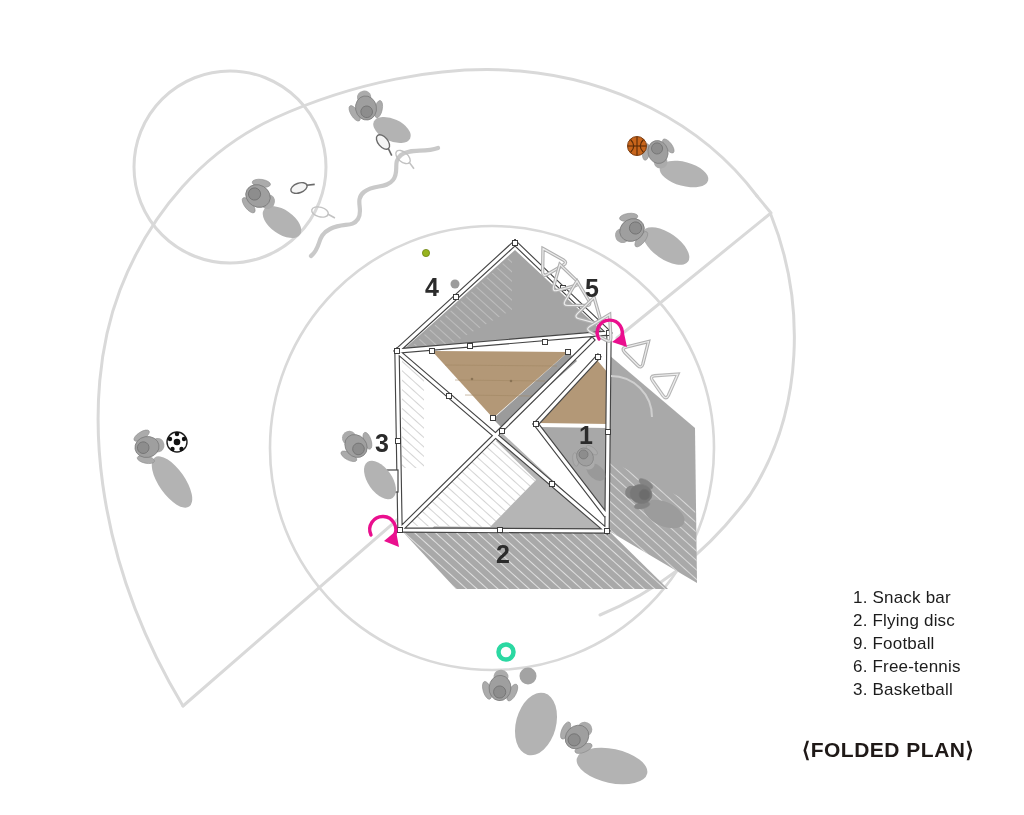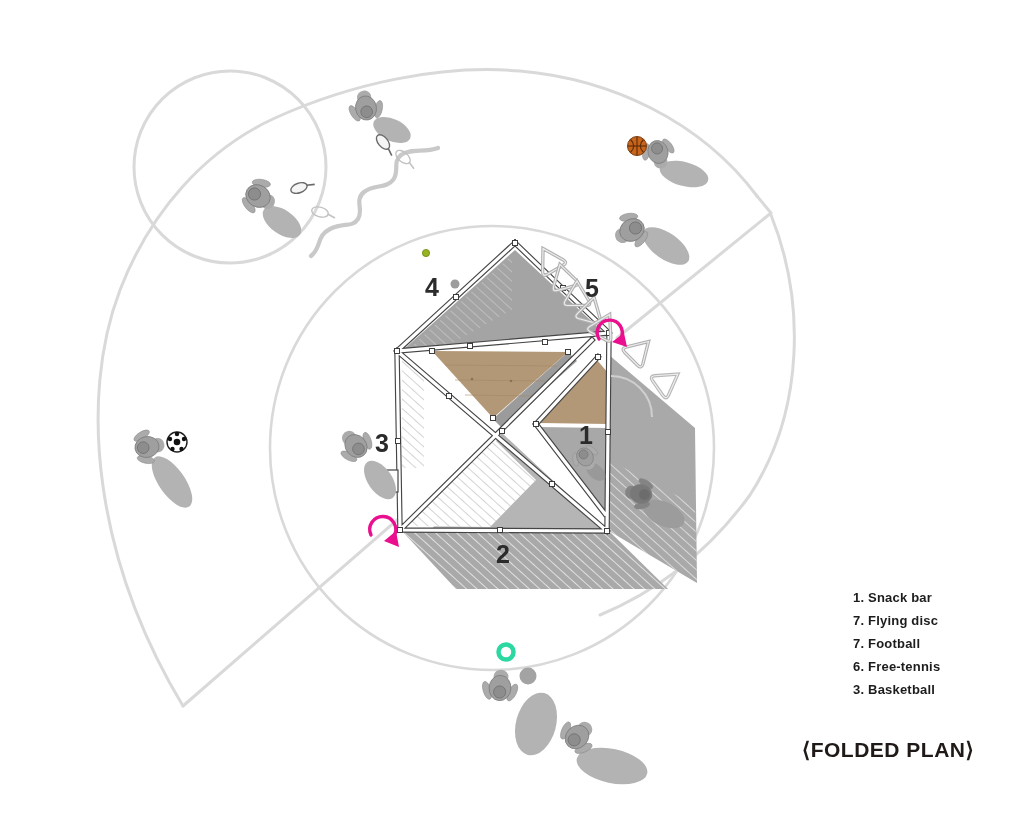--- a/index.html
+++ b/index.html
@@ -1,21 +1,21 @@
 <!DOCTYPE html>
 <html><head>
 <meta charset="utf-8">
 <style>
   html,body{margin:0;padding:0;background:#fff;}
   body{width:1024px;height:815px;position:relative;overflow:hidden;
        font-family:"Liberation Sans",sans-serif;}
   .stage{position:absolute;left:0;top:0;width:1024px;height:815px;}
   svg{display:block;}
   .legend{position:absolute;left:853px;top:586px;color:#1c1c1c;}
-  .legend-item{font-size:13px;font-weight:700;line-height:23px;letter-spacing:.2px;white-space:nowrap;}
+  .legend-item{font-size:17px;font-weight:400;line-height:23px;letter-spacing:.2px;white-space:nowrap;}
   .plan-title{position:absolute;left:802px;top:738px;font-size:21px;font-weight:700;
               color:#1f1917;letter-spacing:.5px;white-space:nowrap;text-align:center;}
   text.plan-num{font-family:"Liberation Sans",sans-serif;font-size:25px;font-weight:600;fill:#2b2b2b;}
 </style>
 </head>
 <body>
 
 <div class="stage">
 <svg width="1024" height="815" viewBox="0 0 1024 815" xmlns="http://www.w3.org/2000/svg">
   <defs>
@@ -198,19 +198,19 @@
     <text class="plan-num" x="503" y="563">2</text>
     <text class="plan-num" x="382" y="452">3</text>
     <text class="plan-num" x="432" y="296">4</text>
     <text class="plan-num" x="592" y="297">5</text>
   </g>
 </svg>
 </div>
 
 <div class="legend">
   <div class="legend-item">1. Snack bar</div>
-  <div class="legend-item">7. Flying disc</div>
-  <div class="legend-item">7. Football</div>
+  <div class="legend-item">2. Flying disc</div>
+  <div class="legend-item">9. Football</div>
   <div class="legend-item">6. Free-tennis</div>
   <div class="legend-item">3. Basketball</div>
 </div>
 
 <div class="plan-title">⟨FOLDED PLAN⟩</div>
 
 </body></html>

